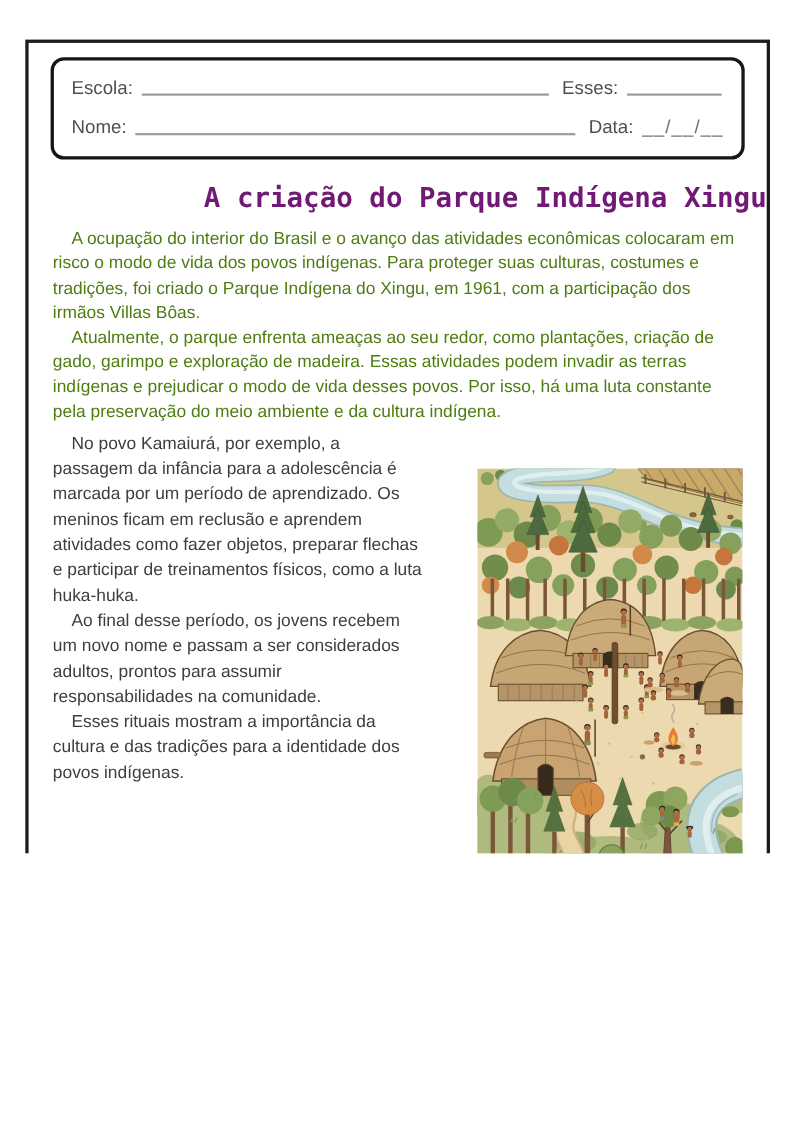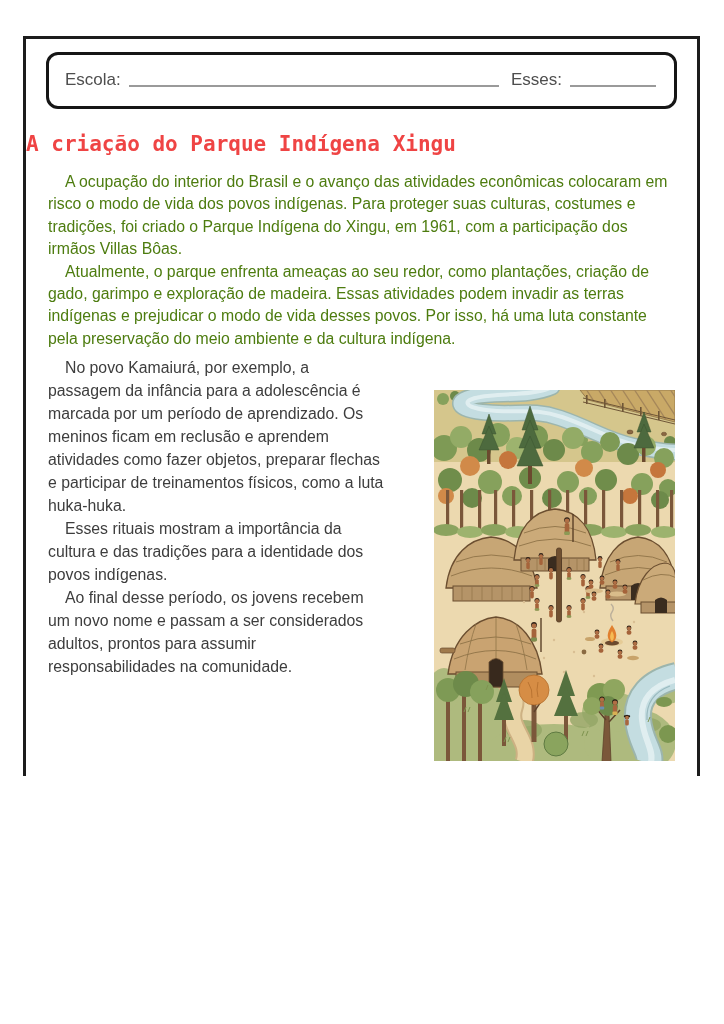--- a/index.html
+++ b/index.html
@@ -7,22 +7,22 @@
         font-family:"Liberation Sans",sans-serif;}
   .frame{position:absolute;left:23px;top:36px;width:677px;height:934px;border:3px solid #1c1c1c;
          box-sizing:border-box;background:#fff;}
   .header-box{margin:13px 20px 0;border:3px solid #161616;border-radius:12px;padding:15px 16px 17px;}
   .header-row{display:flex;align-items:flex-end;color:#4e4e4e;font-size:17px;line-height:19px;}
   .header-row + .header-row{margin-top:17px;}
   .hlabel{white-space:nowrap;}
   .fill-line{flex:1;border-bottom:2px solid #9a9a9a;margin:0 12px 2px 8px;height:12px;}
   .short-line{width:86px;border-bottom:2px solid #9a9a9a;margin:0 2px 2px 8px;height:12px;}
   .date-value{margin-left:8px;letter-spacing:1px;color:#6e6e6e;}
-  .title{margin-top:20px;text-align:left;font-family:"DejaVu Sans Mono",monospace;font-weight:bold;
-         font-size:21px;color:#ef4444;line-height:30px;}
+  .title{margin-top:20px;text-align:right;font-family:"DejaVu Sans Mono",monospace;font-weight:bold;
+         font-size:25px;color:#701a75;line-height:30px;}
   .intro{padding:0 22px;margin-top:12px;color:#4d7c0f;font-size:15.8px;line-height:22.4px;}
   .intro p{margin:0;text-indent:17px;}
   .cols{display:flex;padding:0 22px;margin-top:6px;align-items:flex-start;gap:40px;}
   .col-text{width:356px;color:#3d3d3d;font-size:15.8px;line-height:23px;}
   .col-text p{margin:0;text-indent:17px;}
   .col-art{margin-left:8px;margin-top:34px;}
   svg.art{display:block;width:241px;height:371px;}
   .footer{position:absolute;left:0;top:976px;width:695px;display:flex;justify-content:flex-start;
           align-items:center;gap:13px;}
   .site{font-size:15px;color:#4f4f4f;}
@@ -34,34 +34,40 @@
 <div class="page">
   <div class="frame">
 
     <div class="header-box">
       <div class="header-row">
         <span class="hlabel">Escola:</span>
         <span class="fill-line"></span>
         <span class="hlabel">Esses:</span>
         <span class="short-line"></span>
       </div>
+      <div class="header-row">
+        <span class="hlabel">Nome:</span>
+        <span class="fill-line"></span>
+        <span class="hlabel">Data:</span>
+        <span class="date-value">__/__/__</span>
+      </div>
     </div>
 
     <div class="title">A criação do Parque Indígena Xingu</div>
 
     <div class="intro">
       <p>A ocupação do interior do Brasil e o avanço das atividades econômicas colocaram em risco o modo de vida dos povos indígenas. Para proteger suas culturas, costumes e tradições, foi criado o Parque Indígena do Xingu, em 1961, com a participação dos irmãos Villas Bôas.</p>
       <p>Atualmente, o parque enfrenta ameaças ao seu redor, como plantações, criação de gado, garimpo e exploração de madeira. Essas atividades podem invadir as terras indígenas e prejudicar o modo de vida desses povos. Por isso, há uma luta constante pela preservação do meio ambiente e da cultura indígena.</p>
     </div>
 
     <div class="cols">
       <div class="col-text">
         <p>No povo Kamaiurá, por exemplo, a passagem da infância para a adolescência é marcada por um período de aprendizado. Os meninos ficam em reclusão e aprendem atividades como fazer objetos, preparar flechas e participar de treinamentos físicos, como a luta huka-huka.</p>
+        <p>Ao final desse período, os jovens recebem um novo nome e passam a ser considerados adultos, prontos para assumir responsabilidades na comunidade.</p>
         <p>Esses rituais mostram a importância da cultura e das tradições para a identidade dos povos indígenas.</p>
-        <p>Ao final desse período, os jovens recebem um novo nome e passam a ser considerados adultos, prontos para assumir responsabilidades na comunidade.</p>
       </div>
 
       <div class="col-art">
         <svg class="art" viewBox="0 0 241 371" aria-hidden="true">
           <defs>
               <clipPath id="fieldClip">
                 <polygon points="146,0 241,0 241,32 154,10"></polygon>
               </clipPath>
             </defs>
 

